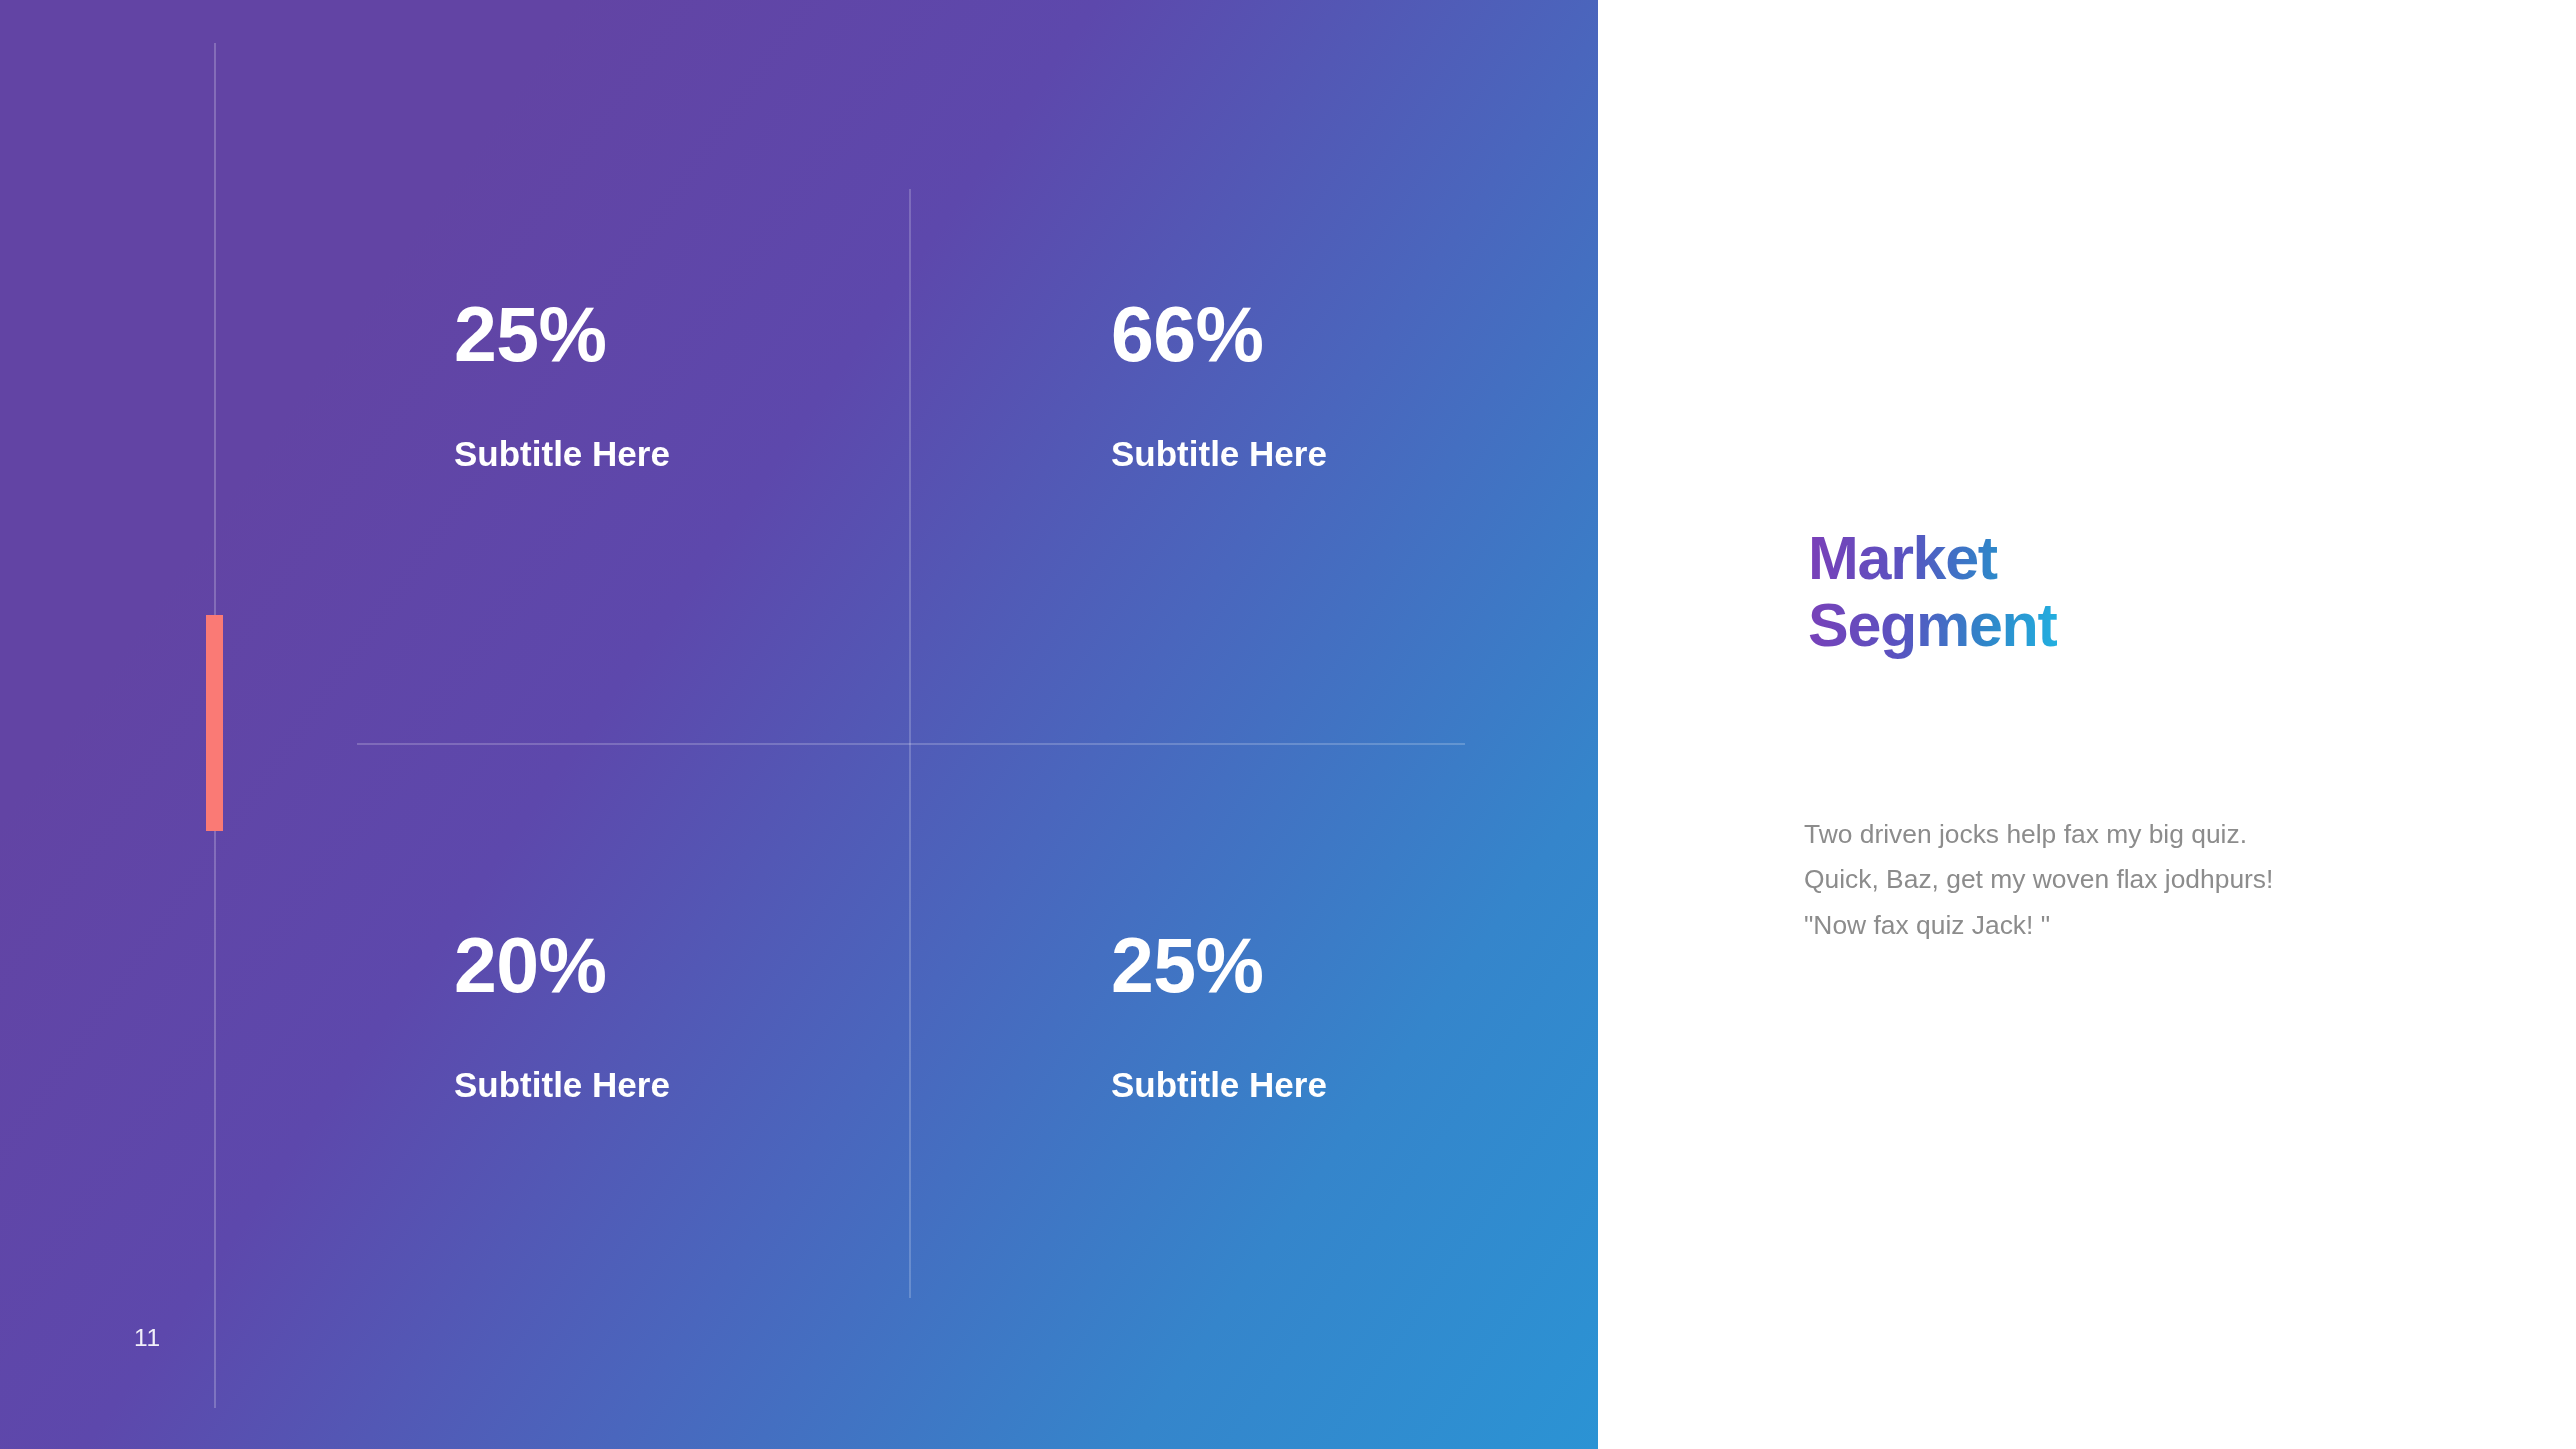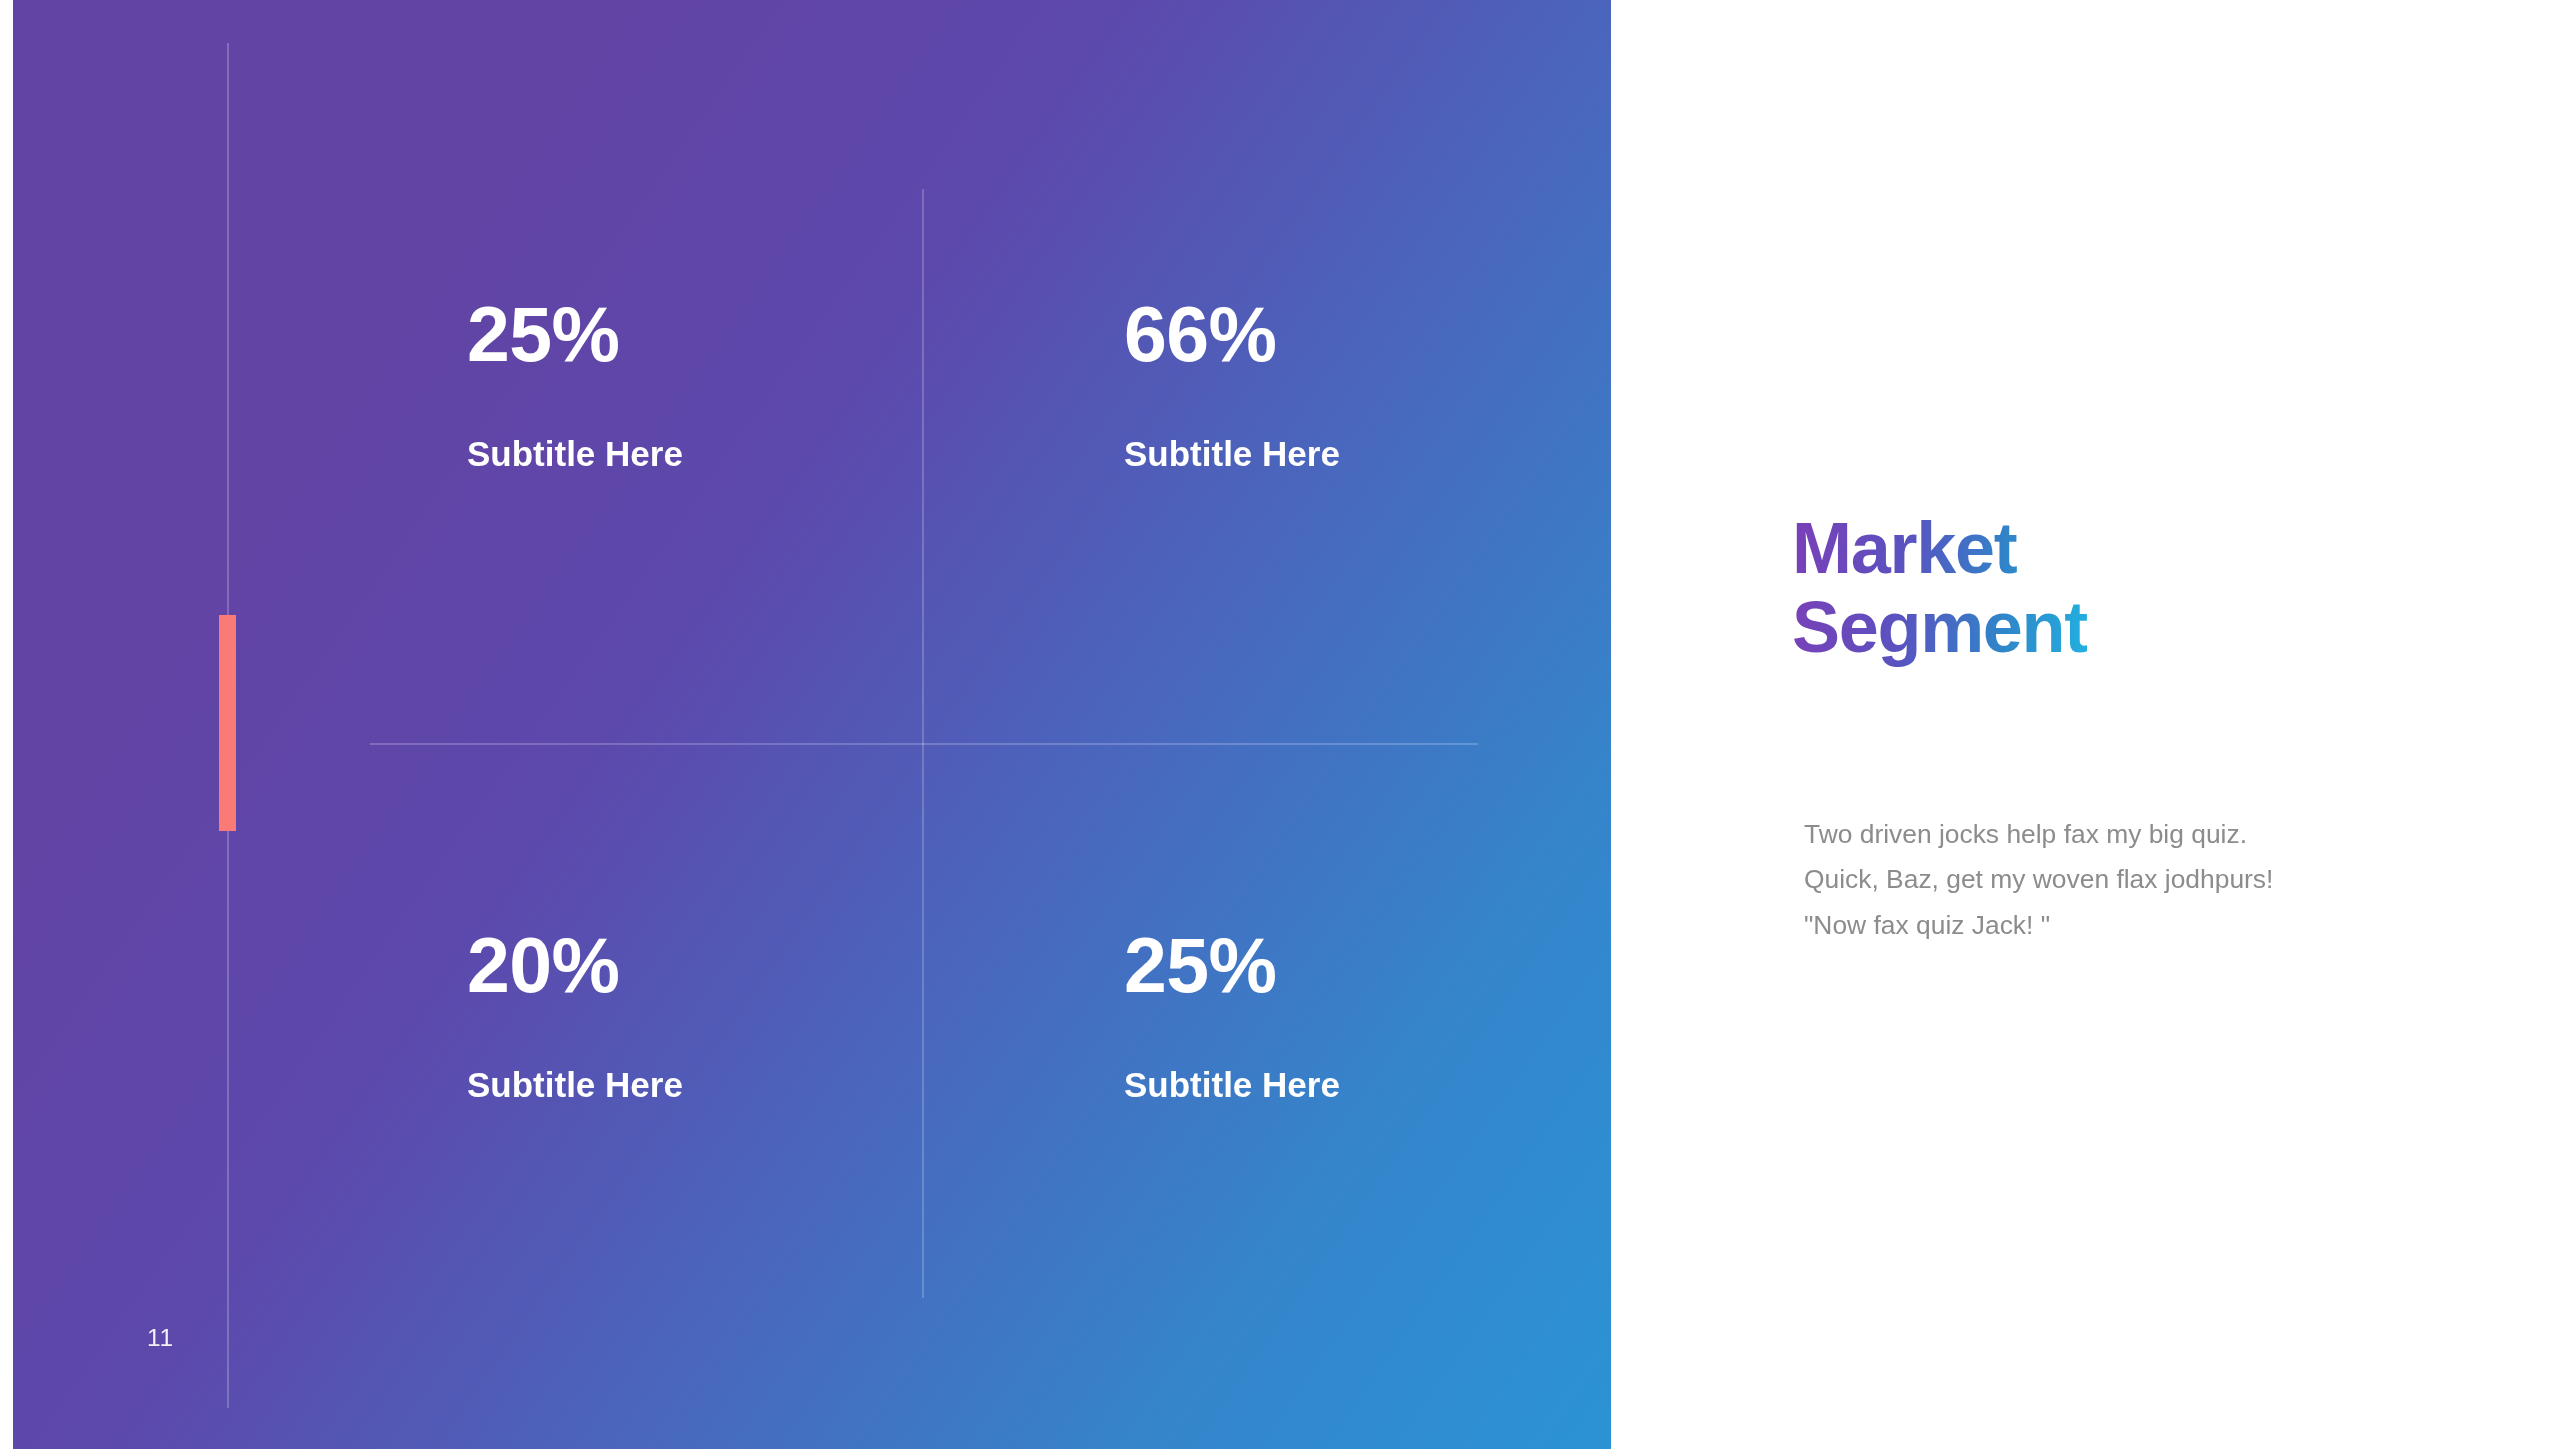--- a/index.html
+++ b/index.html
@@ -30,21 +30,20 @@
     top: 0;
     width: 1598px;
     height: 1449px;
     background: linear-gradient(125deg,
                 #6244a4 0%,
                 #6244a4 22%,
                 #5d48ac 42%,
                 #4a66bd 62%,
                 #3585cb 82%,
                 #2b93d4 100%);
-    margin-left: 13px;
   }
 
   
   .rule-left {
     position: absolute;
     left: 214px;
     top: 43px;
     width: 1.9px;
     height: 1365px;
     background: rgba(255,255,255,0.22);
@@ -131,22 +130,22 @@
     left: 1792px;
     top: 0;
     width: 708px;
     height: 1449px;
   }
 
   .headline {
     position: absolute;
     left: 0;
     top: 509px;
-    margin: 0;
-    font-size: 72px;
+    margin: 16px;
+    font-size: 61px;
     font-weight: 700;
     line-height: 1.1;
     letter-spacing: -1.3px;
     background-image: linear-gradient(95deg, #7b3fb8 0%, #5a52c0 38%, #2f86c9 72%, #22b0e0 100%);
     -webkit-background-clip: text;
     background-clip: text;
     color: transparent;
     -webkit-text-fill-color: transparent;
     white-space: pre-line;
   }

